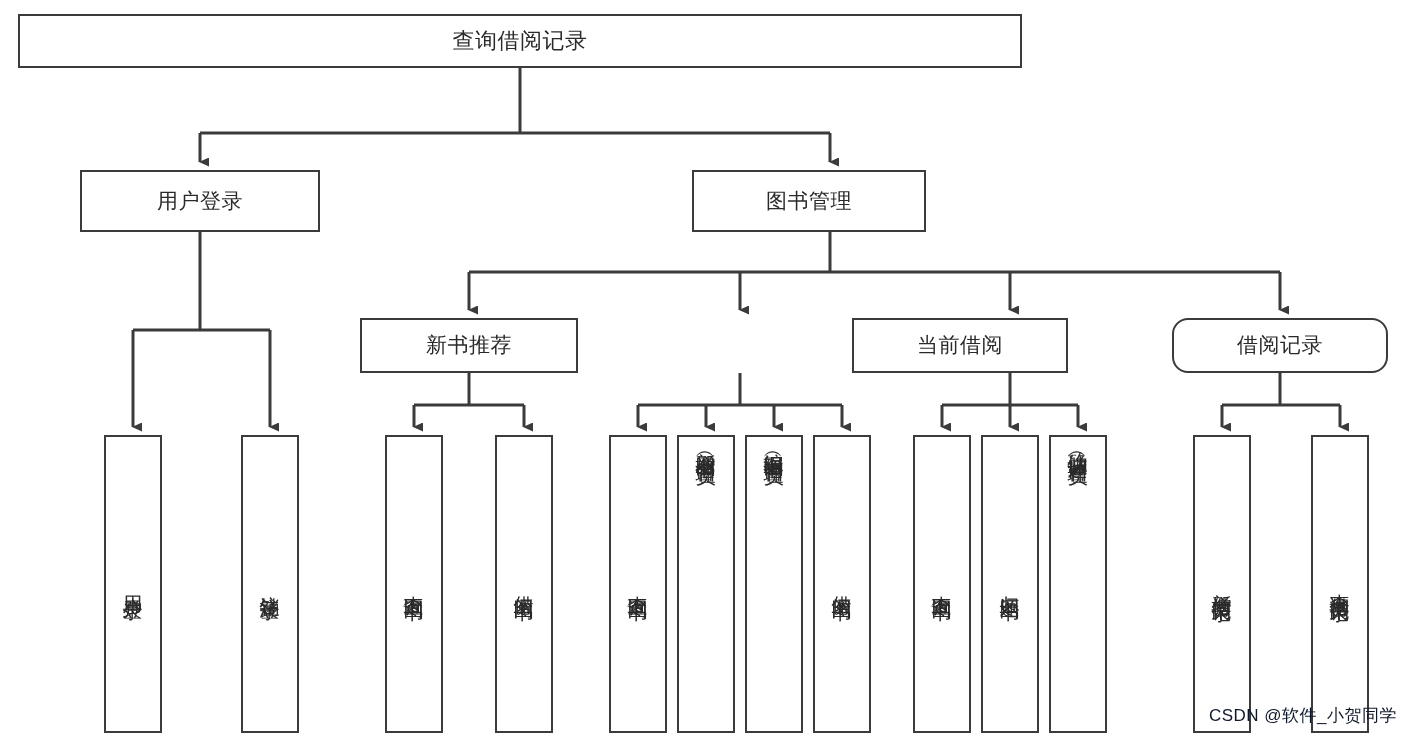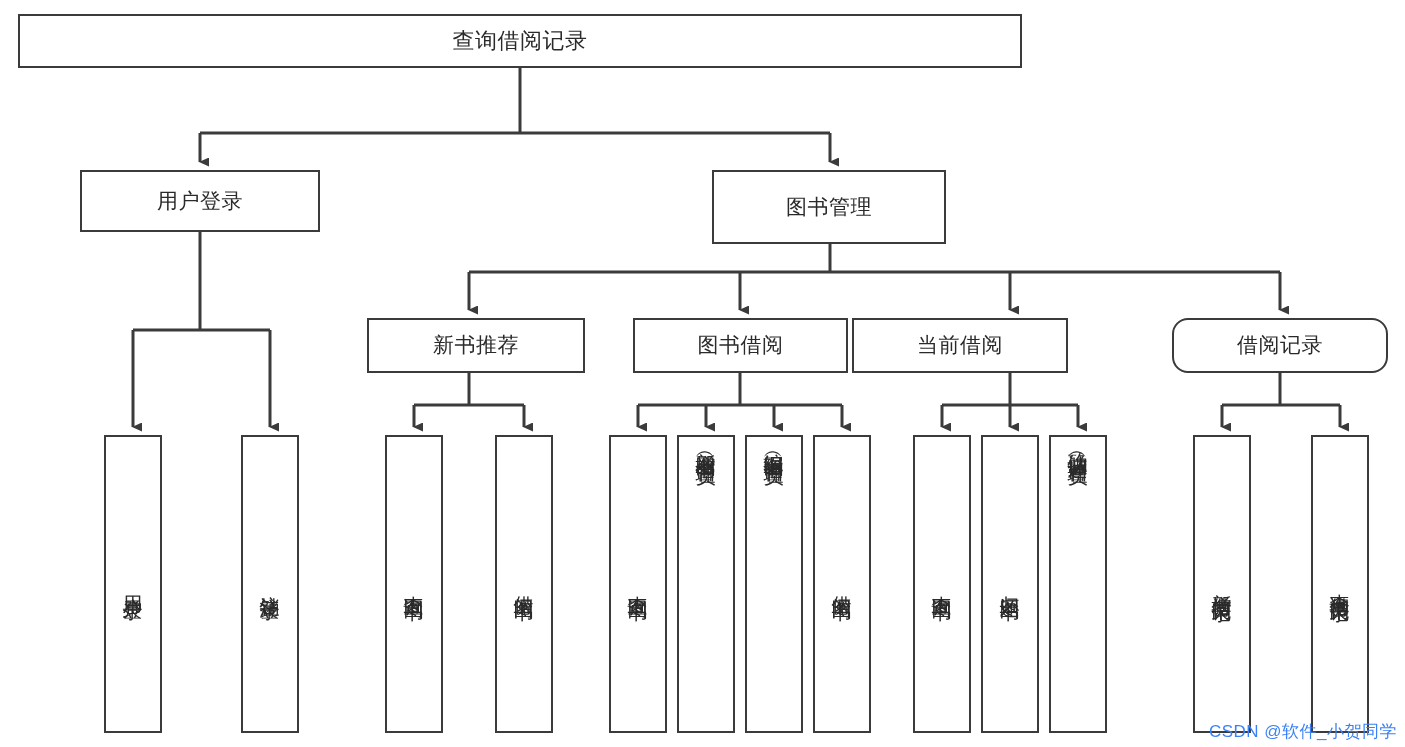--- a/index.html
+++ b/index.html
@@ -60,23 +60,23 @@
     letter-spacing: 2px;
     line-height: 1;
     margin: 0 auto;
   }
   .node.leaf.center-v {
     align-items: center;
   }
   .watermark {
     position: absolute;
     right: 8px;
-    bottom: 4px;
+    bottom: 20px;
     font-size: 17px;
-    color: #3b82f6;
+    color: #0f172a;
     white-space: nowrap;
     letter-spacing: 0.5px;
   }
 </style>
 </head>
 <body>
 
 <div id="diagram-root">
 
   <svg class="edges" viewBox="0 0 1405 747" xmlns="http://www.w3.org/2000/svg">
@@ -129,29 +129,26 @@
     </g>
   </svg>
 
   <div class="node root" style="left:18px; top:14px; width:1004px; height:54px;">
     <span class="node-label">查询借阅记录</span>
   </div>
 
   <div class="node level1" style="left:80px; top:170px; width:240px; height:62px;">
     <span class="node-label">用户登录</span>
   </div>
-  <div class="node level1" style="left:712px; top:170px; width:234px; height:74px;">
+  <div class="node level1" style="left:692px; top:170px; width:234px; height:62px;">
     <span class="node-label">图书管理</span>
   </div>
 
-  <div class="node level2" style="left:360px; top:318px; width:218px; height:55px;margin-left:7px;">
+  <div class="node level2" style="left:360px; top:318px; width:218px; height:55px;">
     <span class="node-label">新书推荐</span>
-  </div>
-  <div class="node level2" style="left:633px; top:318px; width:215px; height:55px;">
-    <span class="node-label">图书借阅</span>
   </div>
   <div class="node level2" style="left:852px; top:318px; width:216px; height:55px;">
     <span class="node-label">当前借阅</span>
   </div>
   <div class="node level2" style="left:1172px; top:318px; width:216px; height:55px;border-radius:16px;">
     <span class="node-label">借阅记录</span>
   </div>
 
   <div class="node leaf center-v" style="left:104px; top:435px; width:58px; height:298px;">
     <span class="node-label">用户登录</span>

